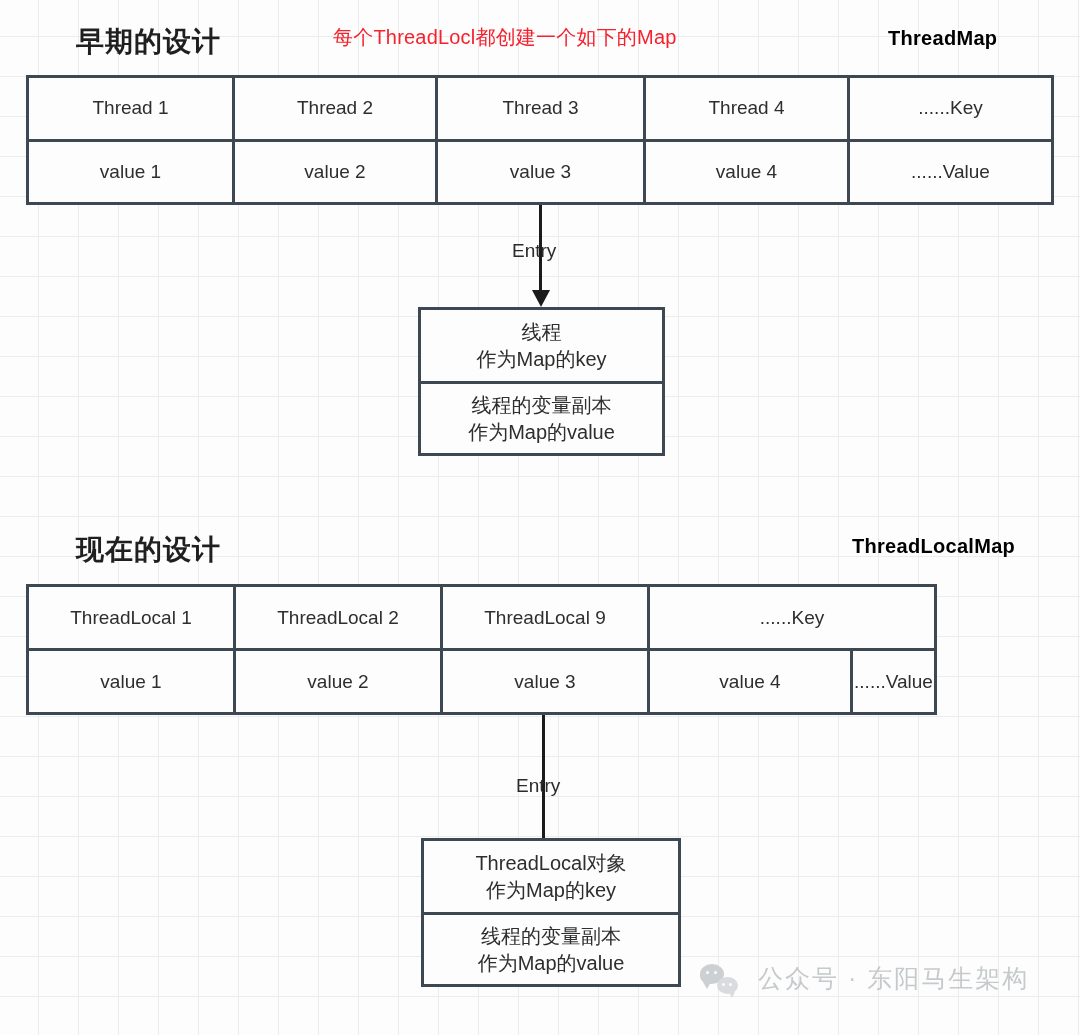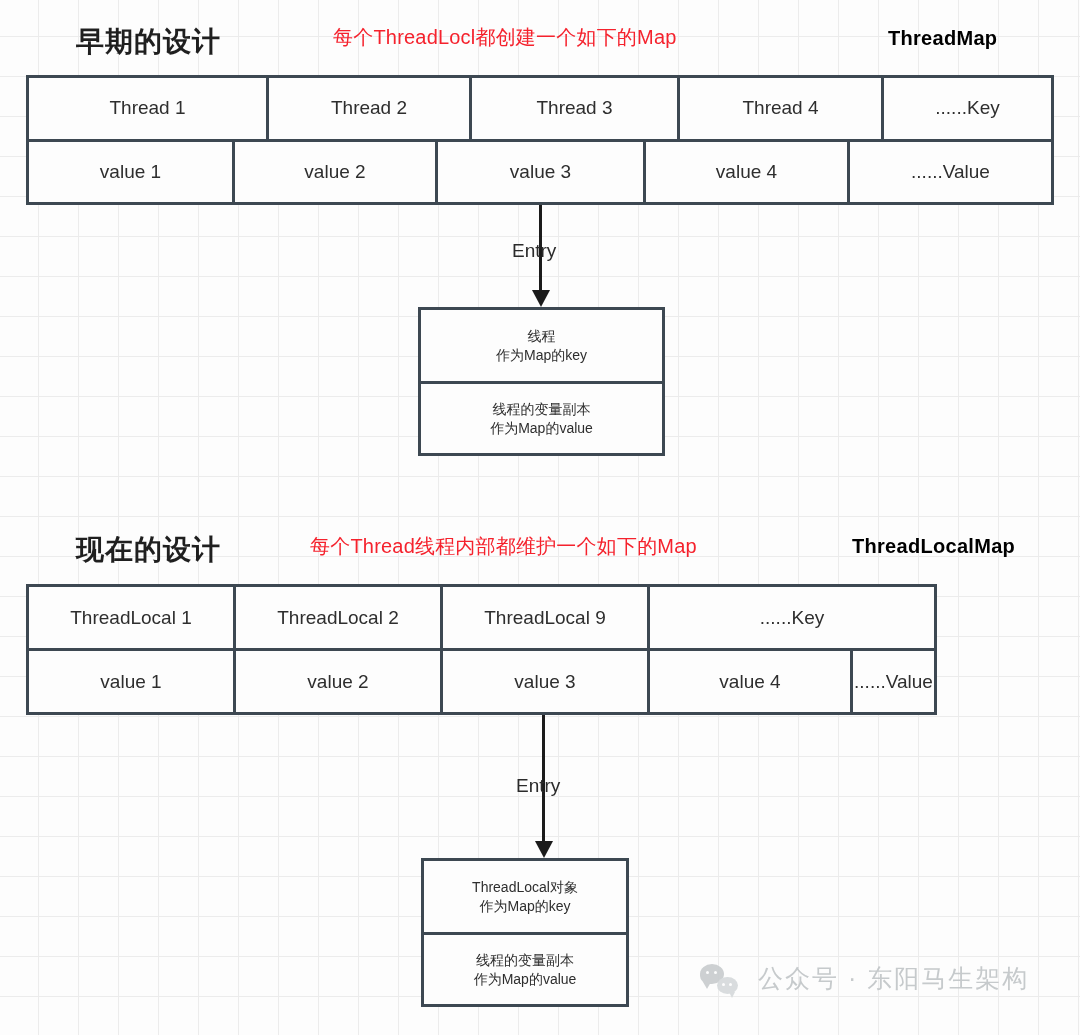--- a/index.html
+++ b/index.html
@@ -114,21 +114,21 @@
     border: 3px solid #3d4852;
     box-sizing: border-box;
     background: #fdfdfd;
   }
   .entry-part {
     display: flex;
     flex-direction: column;
     align-items: center;
     justify-content: center;
     box-sizing: border-box;
-    font-size: 14px;
+    font-size: 20px;
     color: #2e2e2e;
     line-height: 1.32;
     text-align: center;
     white-space: nowrap;
     padding: 2px 0;
   }
   .entry-part.key-part {
     border-bottom: 3px solid #3d4852;
   }
 
@@ -196,21 +196,21 @@
 <div id="canvas">
 
   <div class="label lbl-design" style="left:76px; top:28px;">早期的设计</div>
 
   <div class="label lbl-red" style="left:333px; top:27px;">每个ThreadLocl都创建一个如下的Map</div>
 
   <div class="label lbl-map" style="left:888px; top:28px;">ThreadMap</div>
 
   <div class="map-table" style="left:26px; top:75px; width:1028px; height:130px;">
     <div class="map-row key-row">
-      <div class="map-cell" style="width:240px;">Thread 1</div>
+      <div class="map-cell" style="width:206px;">Thread 1</div>
       <div class="map-cell" style="width:203px;">Thread 2</div>
       <div class="map-cell" style="width:208px;">Thread 3</div>
       <div class="map-cell" style="width:204px;">Thread 4</div>
       <div class="map-cell" style="flex:1 1 auto;">......Key</div>
     </div>
     <div class="map-row value-row">
       <div class="map-cell" style="width:206px;">value 1</div>
       <div class="map-cell" style="width:203px;">value 2</div>
       <div class="map-cell" style="width:208px;">value 3</div>
       <div class="map-cell" style="width:204px;">value 4</div>
@@ -230,21 +230,20 @@
       <span>作为Map的key</span>
     </div>
     <div class="entry-part value-part" style="flex:1 1 auto;">
       <span>线程的变量副本</span>
       <span>作为Map的value</span>
     </div>
   </div>
 
   <div class="label lbl-design" style="left:76px; top:536px;">现在的设计</div>
 
-  <div class="label lbl-red" style="left:310px; top:536px;">每个Thread线程内部都维护一个如下的Map</div>
 
   <div class="label lbl-map" style="left:852px; top:536px;">ThreadLocalMap</div>
 
   <div class="map-table" style="left:26px; top:584px; width:911px; height:131px;">
     <div class="map-row key-row">
       <div class="map-cell" style="width:207px;">ThreadLocal 1</div>
       <div class="map-cell" style="width:207px;">ThreadLocal 2</div>
       <div class="map-cell" style="width:207px;">ThreadLocal 9</div>
       <div class="map-cell" style="flex:1 1 auto;">......Key</div>
     </div>
@@ -256,21 +255,21 @@
       <div class="map-cell" style="flex:1 1 auto;">......Value</div>
     </div>
   </div>
 
   <div class="connector" style="left:542px; top:715px; width:4px; height:143px;">
     <div class="conn-line" style="height:126px;"></div>
     <div class="conn-head" style="left:-7px; top:126px;"></div>
   </div>
   <div class="conn-label" style="left:516px; top:775px;">Entry</div>
 
-  <div class="entry-box" style="left:421px; top:858px; width:208px; height:149px;">
+  <div class="entry-box" style="left:421px; top:838px; width:260px; height:149px;">
     <div class="entry-part key-part" style="height:74px;">
       <span>ThreadLocal对象</span>
       <span>作为Map的key</span>
     </div>
     <div class="entry-part value-part" style="flex:1 1 auto;">
       <span>线程的变量副本</span>
       <span>作为Map的value</span>
     </div>
   </div>
 

